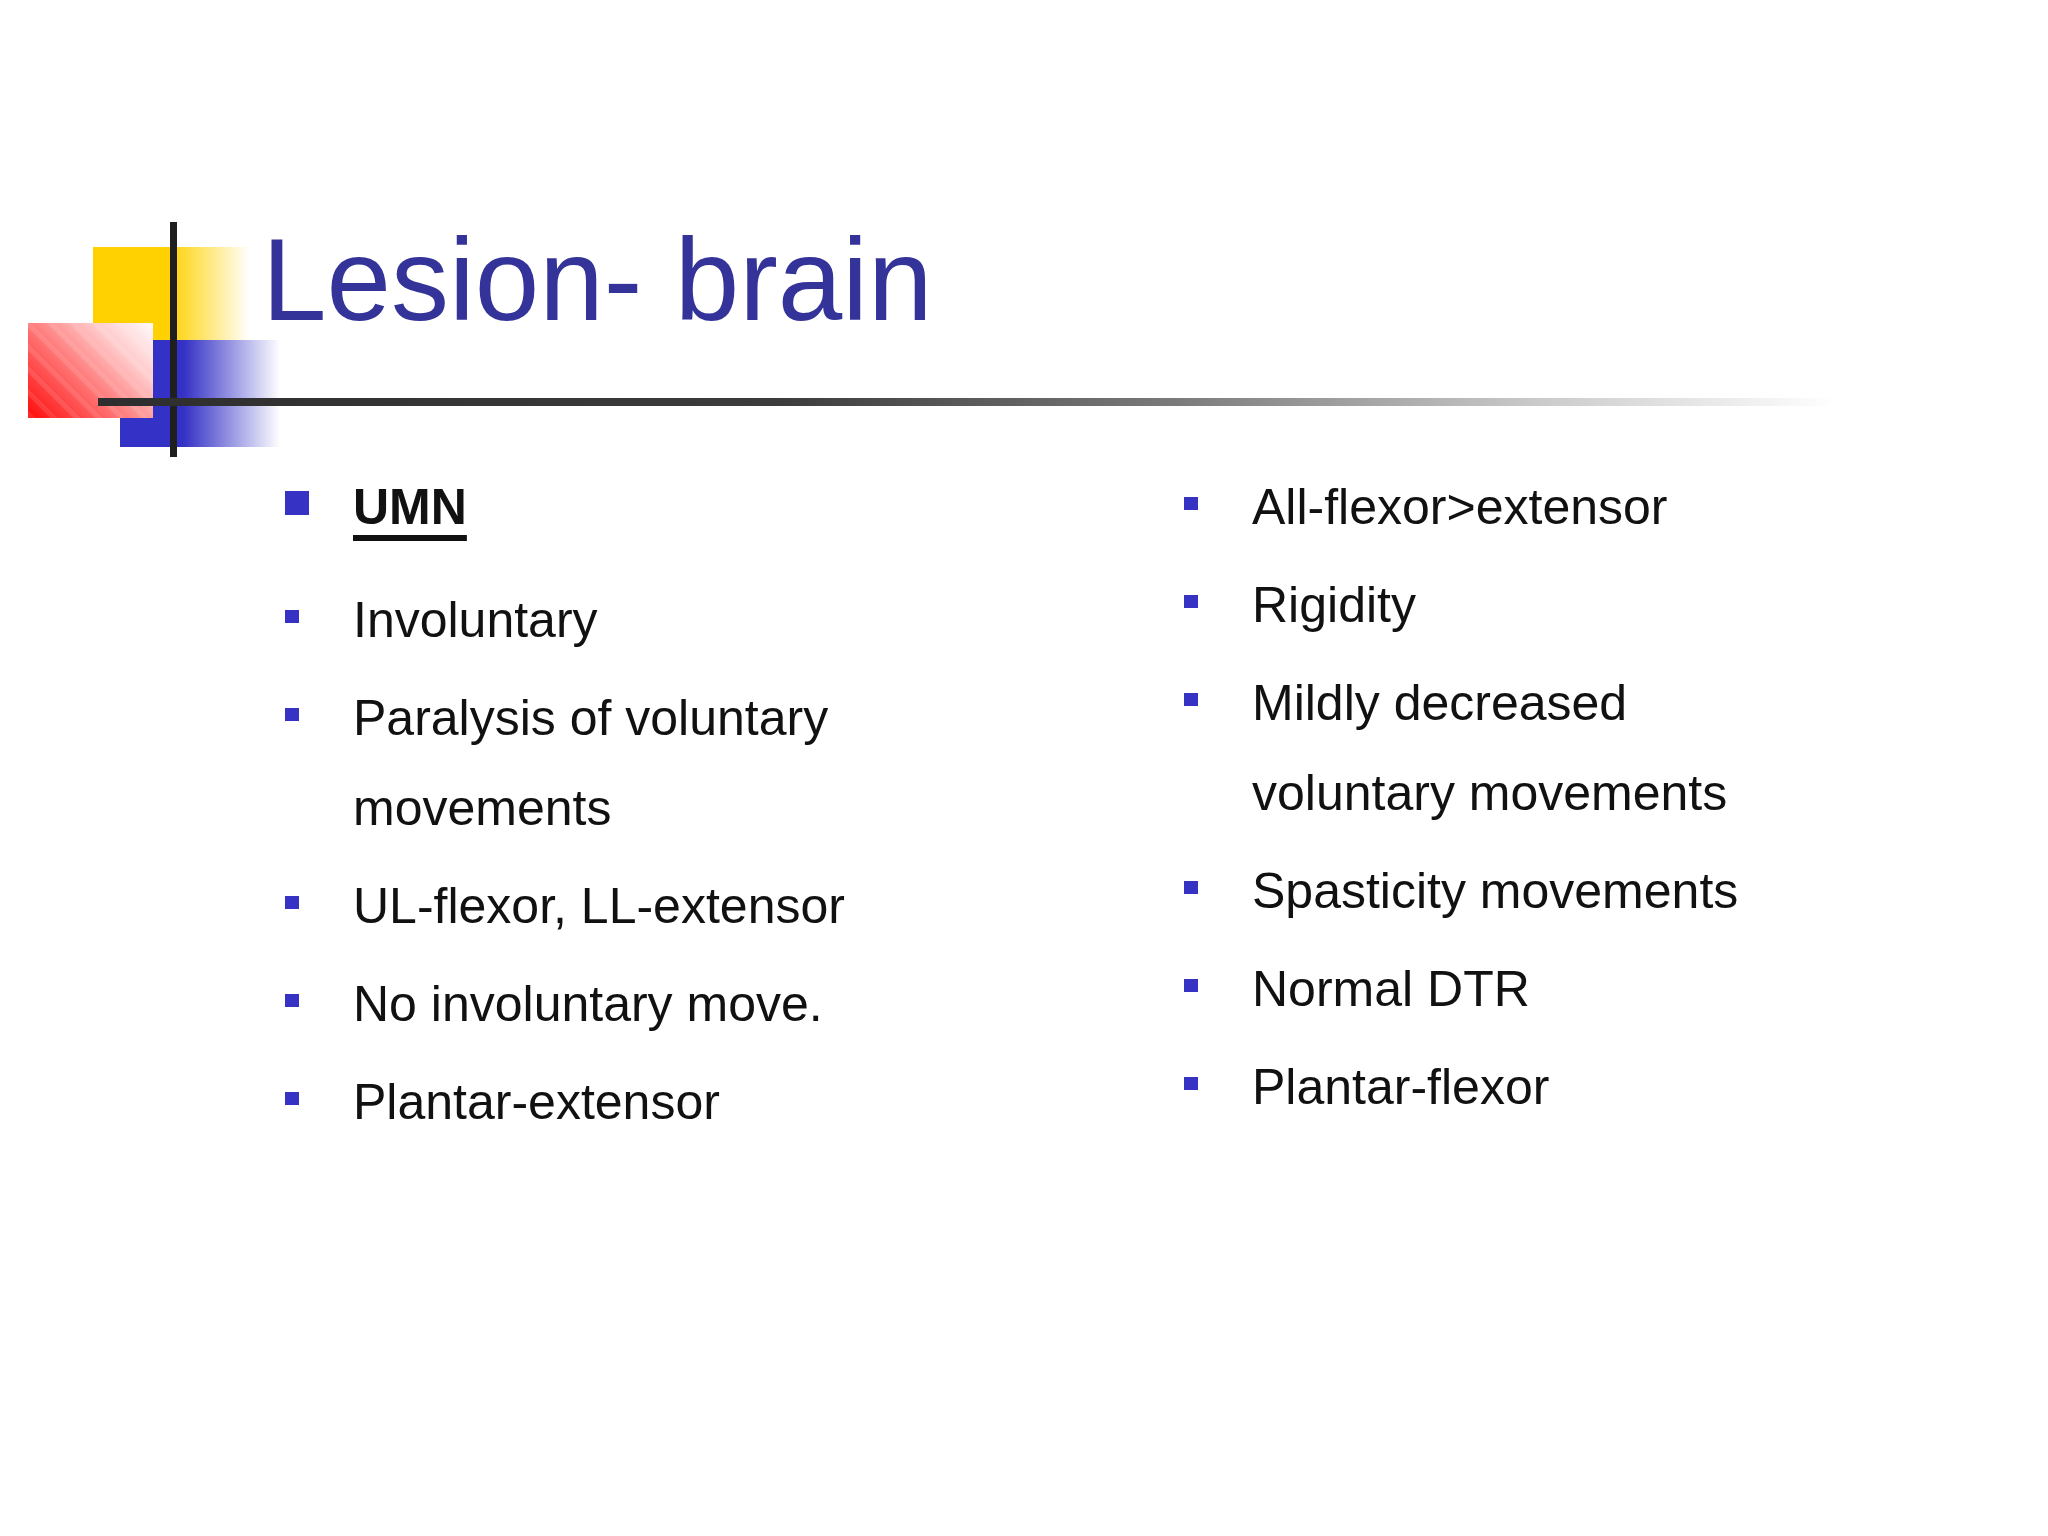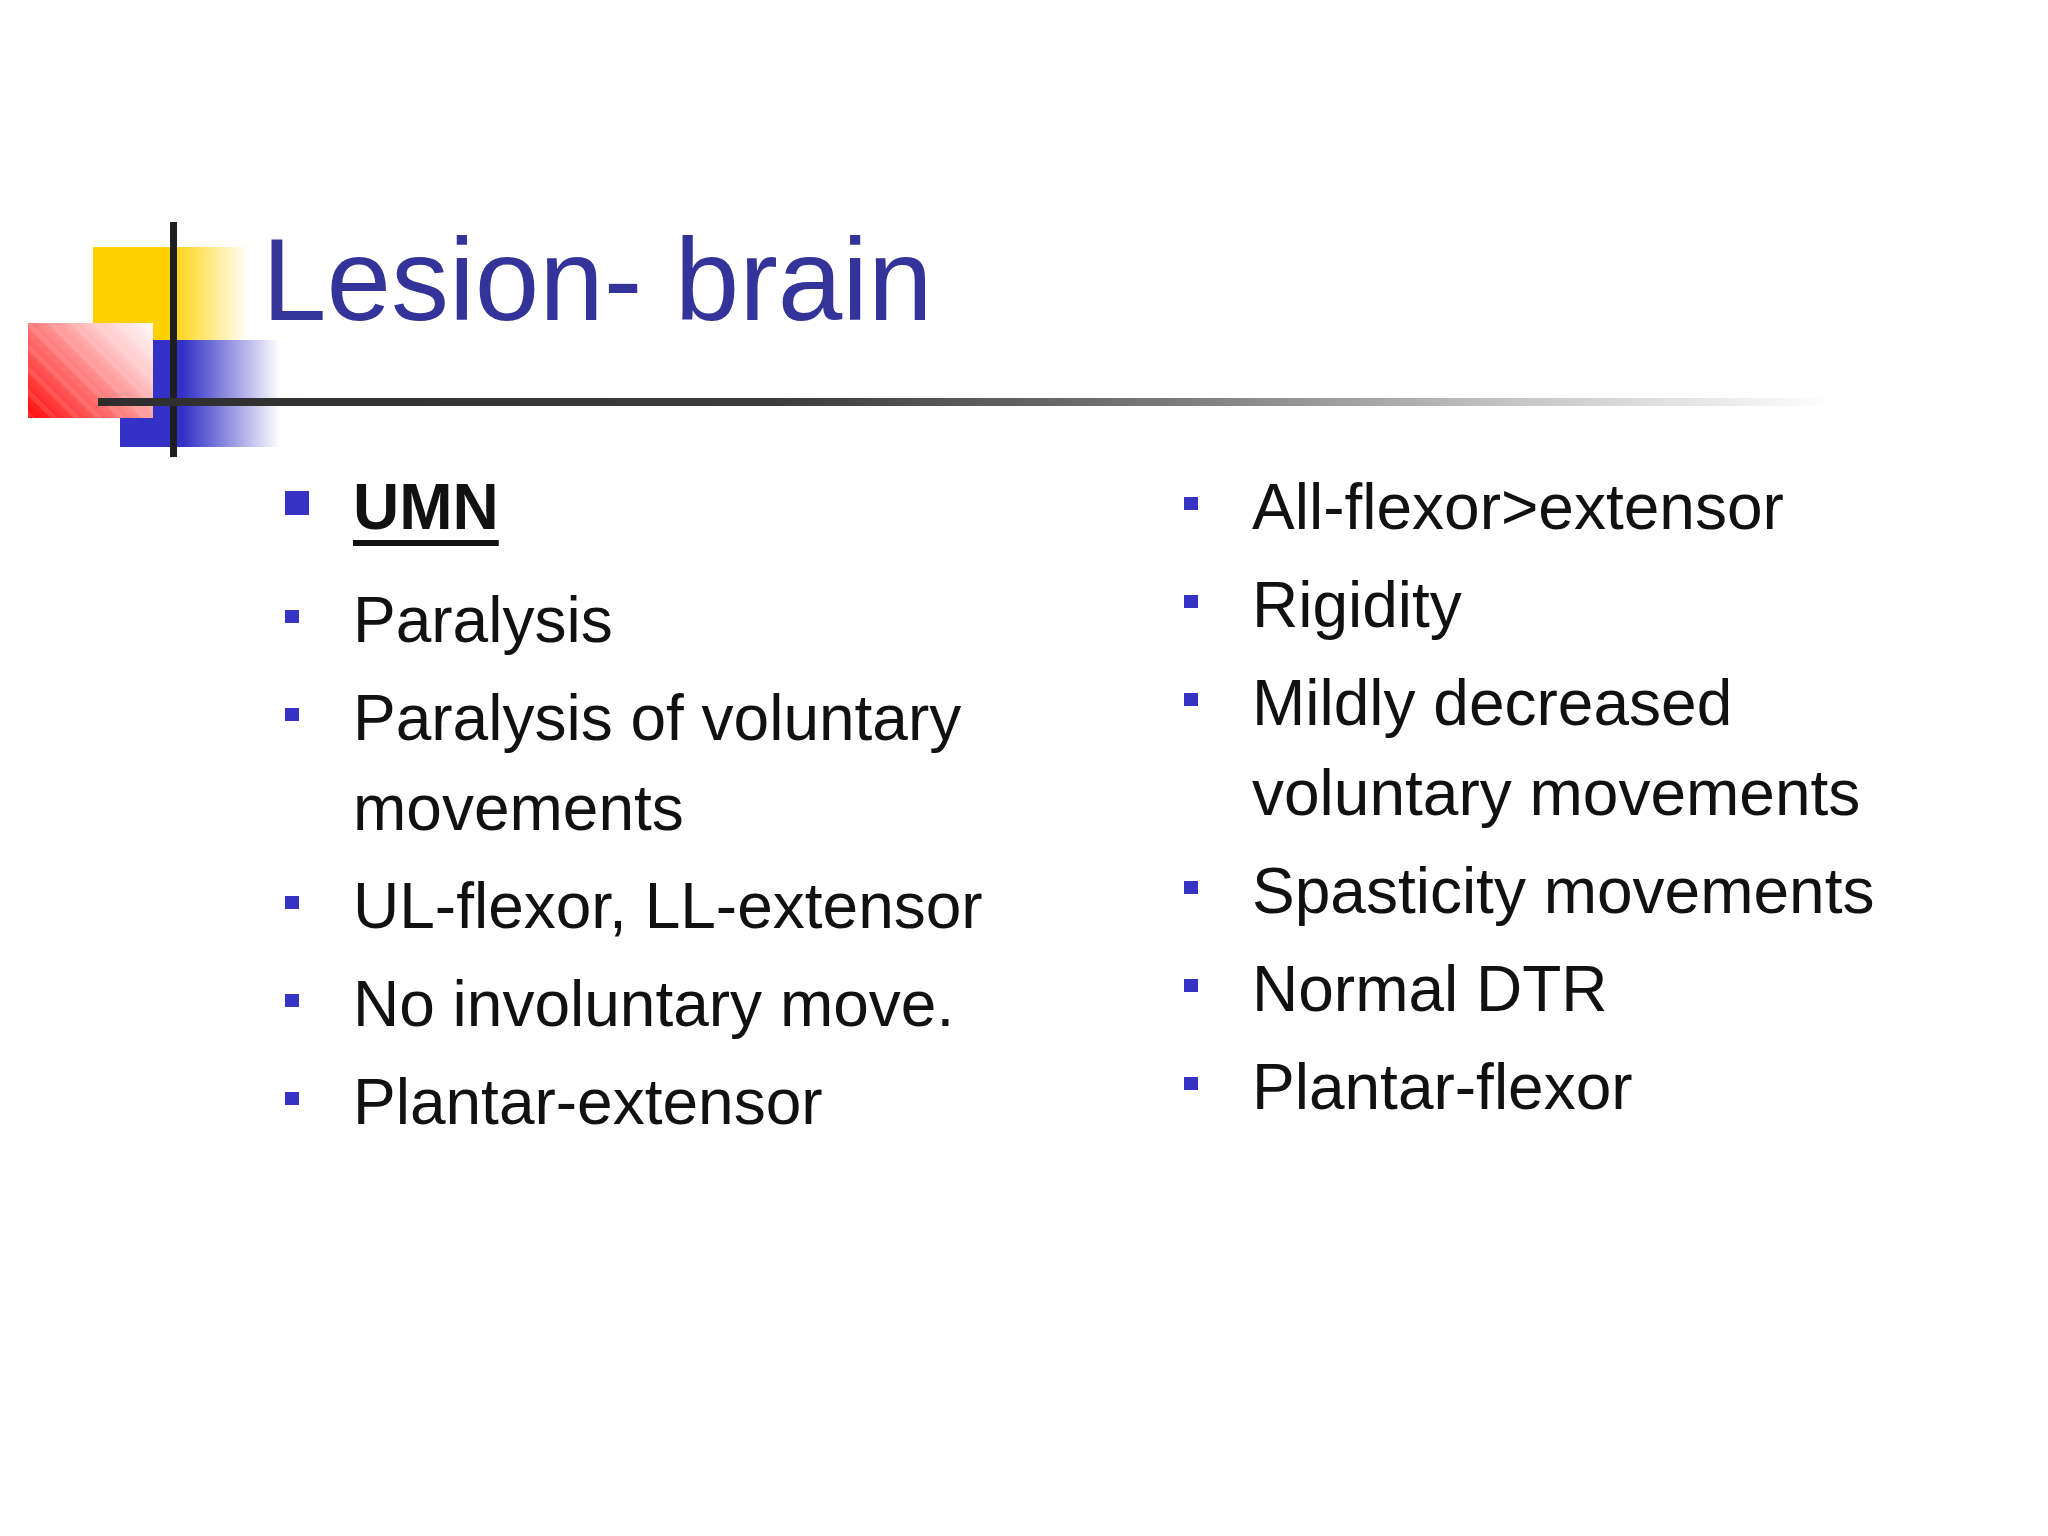--- a/index.html
+++ b/index.html
@@ -40,21 +40,21 @@
     font-size:116px;line-height:1.15;
     color:#333399;
     white-space:nowrap;
   }
   
   .col{position:absolute;top:462px;z-index:4;}
   .col-left{left:285px;width:790px;}
   .col-right{left:1184px;width:800px;}
   .item{
     display:flex;align-items:flex-start;
-    font-size:64px;line-height:90px;color:#111111;
+    font-size:50px;line-height:90px;color:#111111;
     margin-bottom:8px;
   }
   .item .btn-box{flex:0 0 68px;position:relative;height:90px;}
   .bullet{
     position:absolute;left:0;display:block;
     background:#3532c4;
   }
   .bullet-lg{width:24px;height:24px;top:29px;}
   .bullet-sm{width:14px;height:13px;top:35px;}
   .item .txt{white-space:pre-line;}
@@ -83,21 +83,21 @@
     <div class="item heading">
       <span class="btn-box">
           <span class="bullet bullet-lg"></span>
         </span>
       <span class="txt">UMN</span>
     </div>
     <div class="item">
       <span class="btn-box">
           <span class="bullet bullet-sm"></span>
         </span>
-      <span class="txt">Paralysis</span>
+      <span class="txt">Involuntary</span>
     </div>
     <div class="item">
       <span class="btn-box">
           <span class="bullet bullet-sm"></span>
         </span>
       <span class="txt">Paralysis of voluntary
 movements</span>
     </div>
     <div class="item">
       <span class="btn-box">

